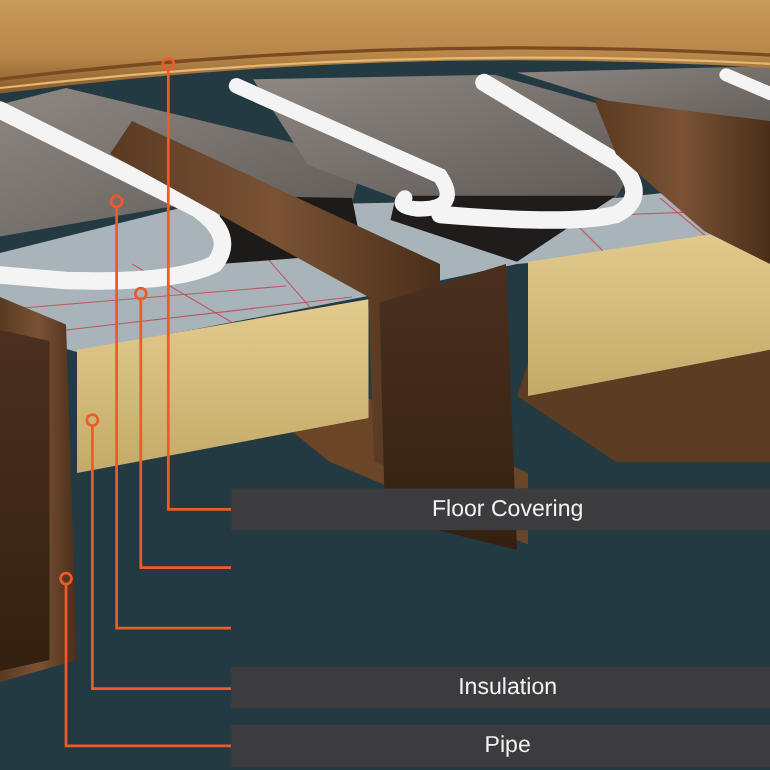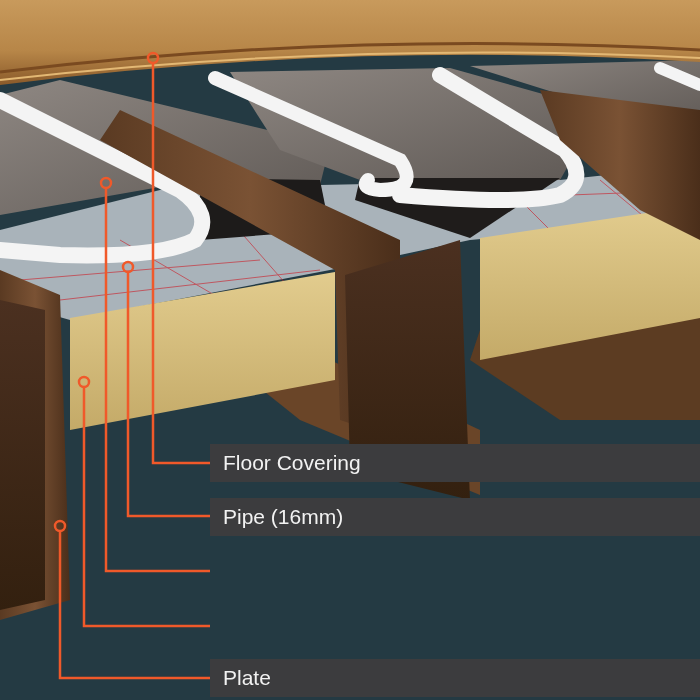--- a/index.html
+++ b/index.html
@@ -1,17 +1,17 @@
 <!DOCTYPE html>
 <html><head>
 <meta charset="utf-8">
 <style>
   html,body{margin:0;padding:0;}
   body{width:700px;height:700px;overflow:hidden;background:#243a43;font-family:"Liberation Sans","DejaVu Sans",sans-serif;}
-  .stage{position:relative;width:700px;height:700px;}
+  .stage{position:relative;width:700px;height:700px;text-align:center;}
   svg.scene{position:absolute;left:0;top:0;}
   .label-bar{position:absolute;left:210px;width:490px;height:38px;background:#3c3c3e;color:#f2f2f2;font-size:21px;line-height:38px;padding-left:13px;box-sizing:border-box;}
 </style>
 </head>
 <body>
 
 <div class="stage">
   <svg class="scene" width="700" height="700" viewBox="0 0 700 700">
     <defs>
       <linearGradient id="ply" x1="0" y1="0" x2="0" y2="1">
@@ -88,15 +88,15 @@
     <g stroke="#f0592a" stroke-width="2.5" fill="none">
       <circle cx="153" cy="58" r="5"></circle>
       <circle cx="128" cy="267" r="5"></circle>
       <circle cx="106" cy="183" r="5"></circle>
       <circle cx="84" cy="382" r="5"></circle>
       <circle cx="60" cy="526" r="5"></circle>
     </g>
   </svg>
 
   <div class="label-bar" style="top:444px">Floor Covering</div>
-  <div class="label-bar" style="top:498px">Pipe (16mm)</div>
-  <div class="label-bar" style="top:659px">Plate</div>
+  <div class="label-bar" style="top:606px">Insulation</div>
+  <div class="label-bar" style="top:659px">Pipe</div>
 </div>
 
 </body></html>

